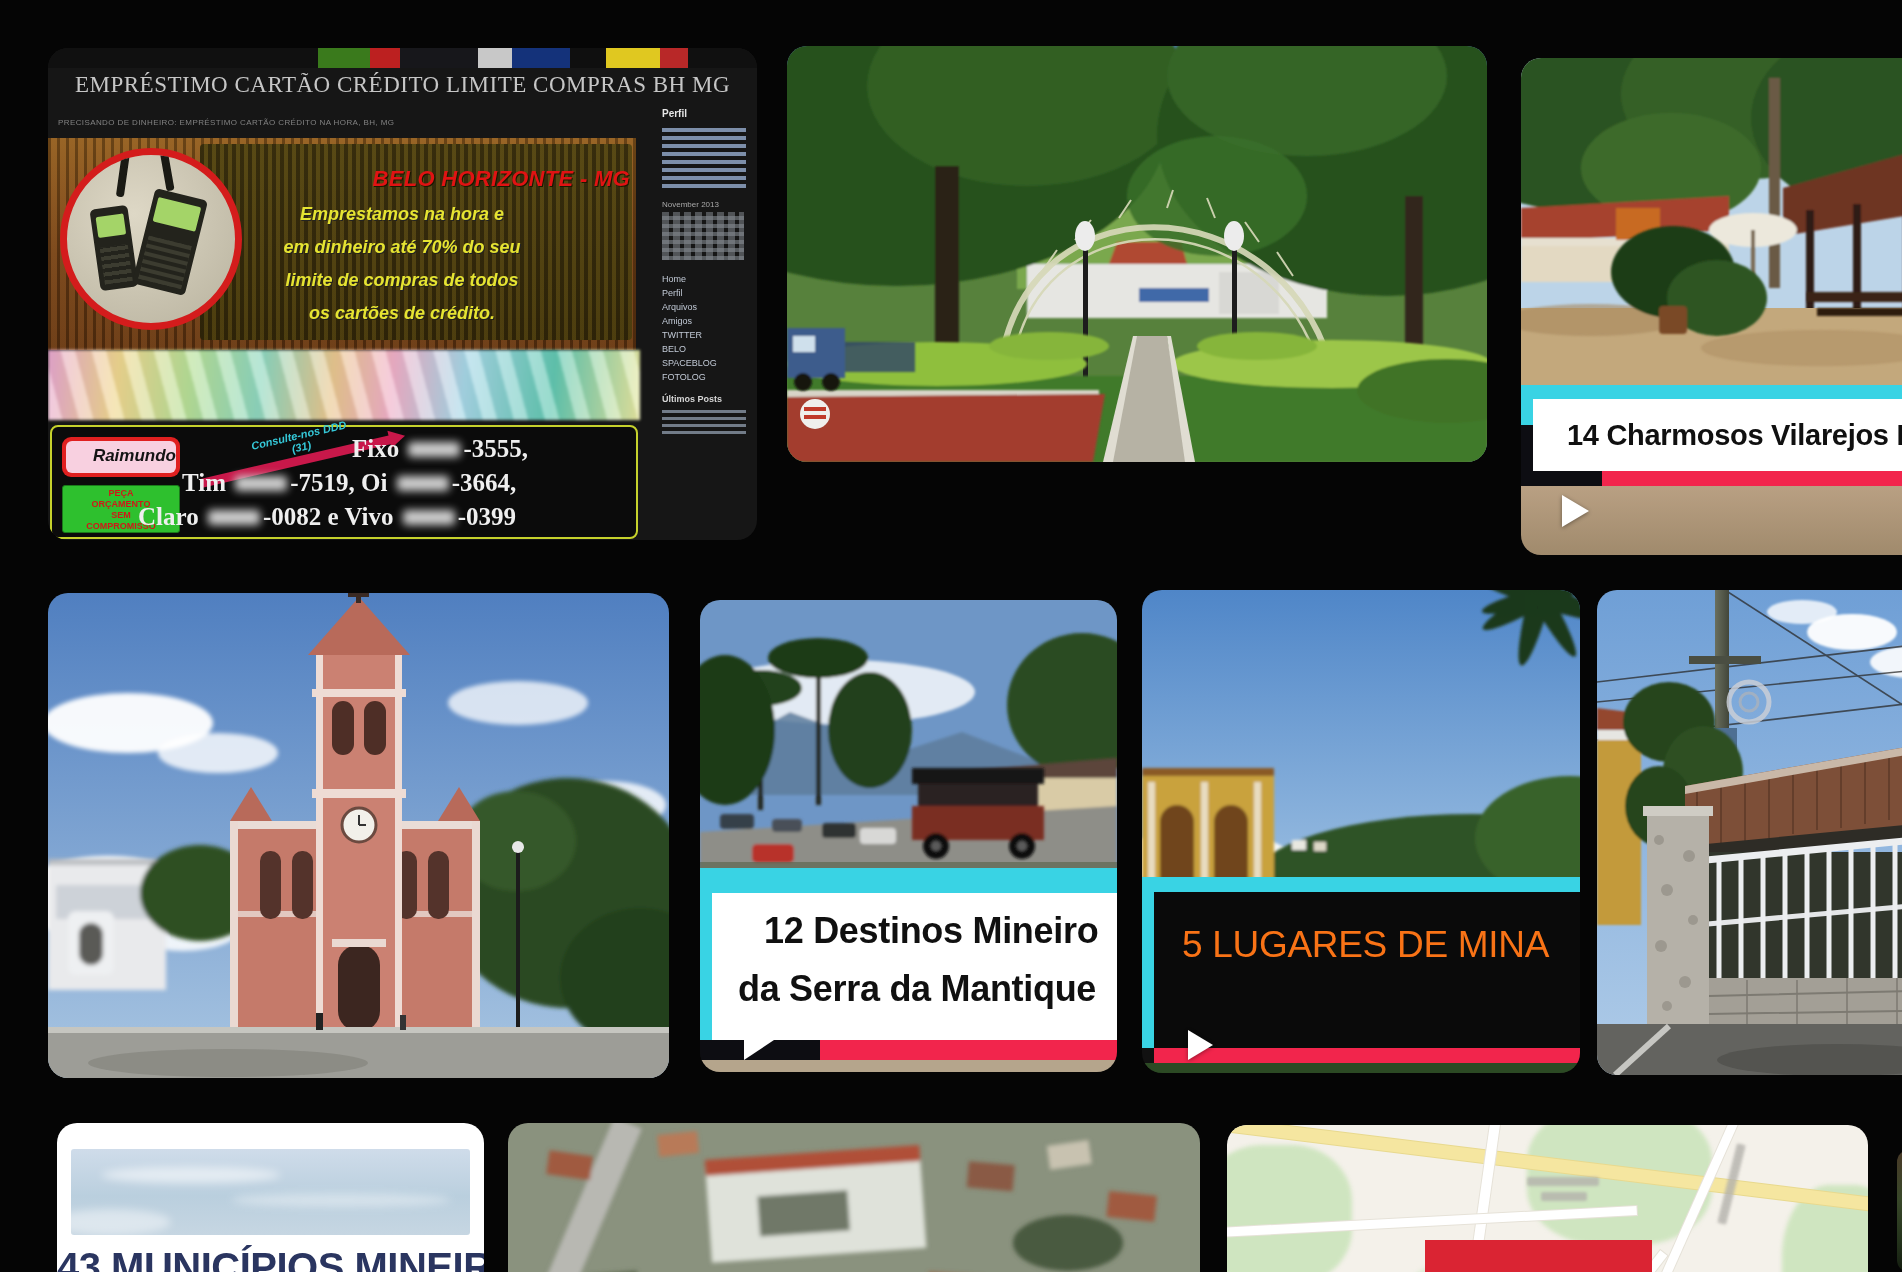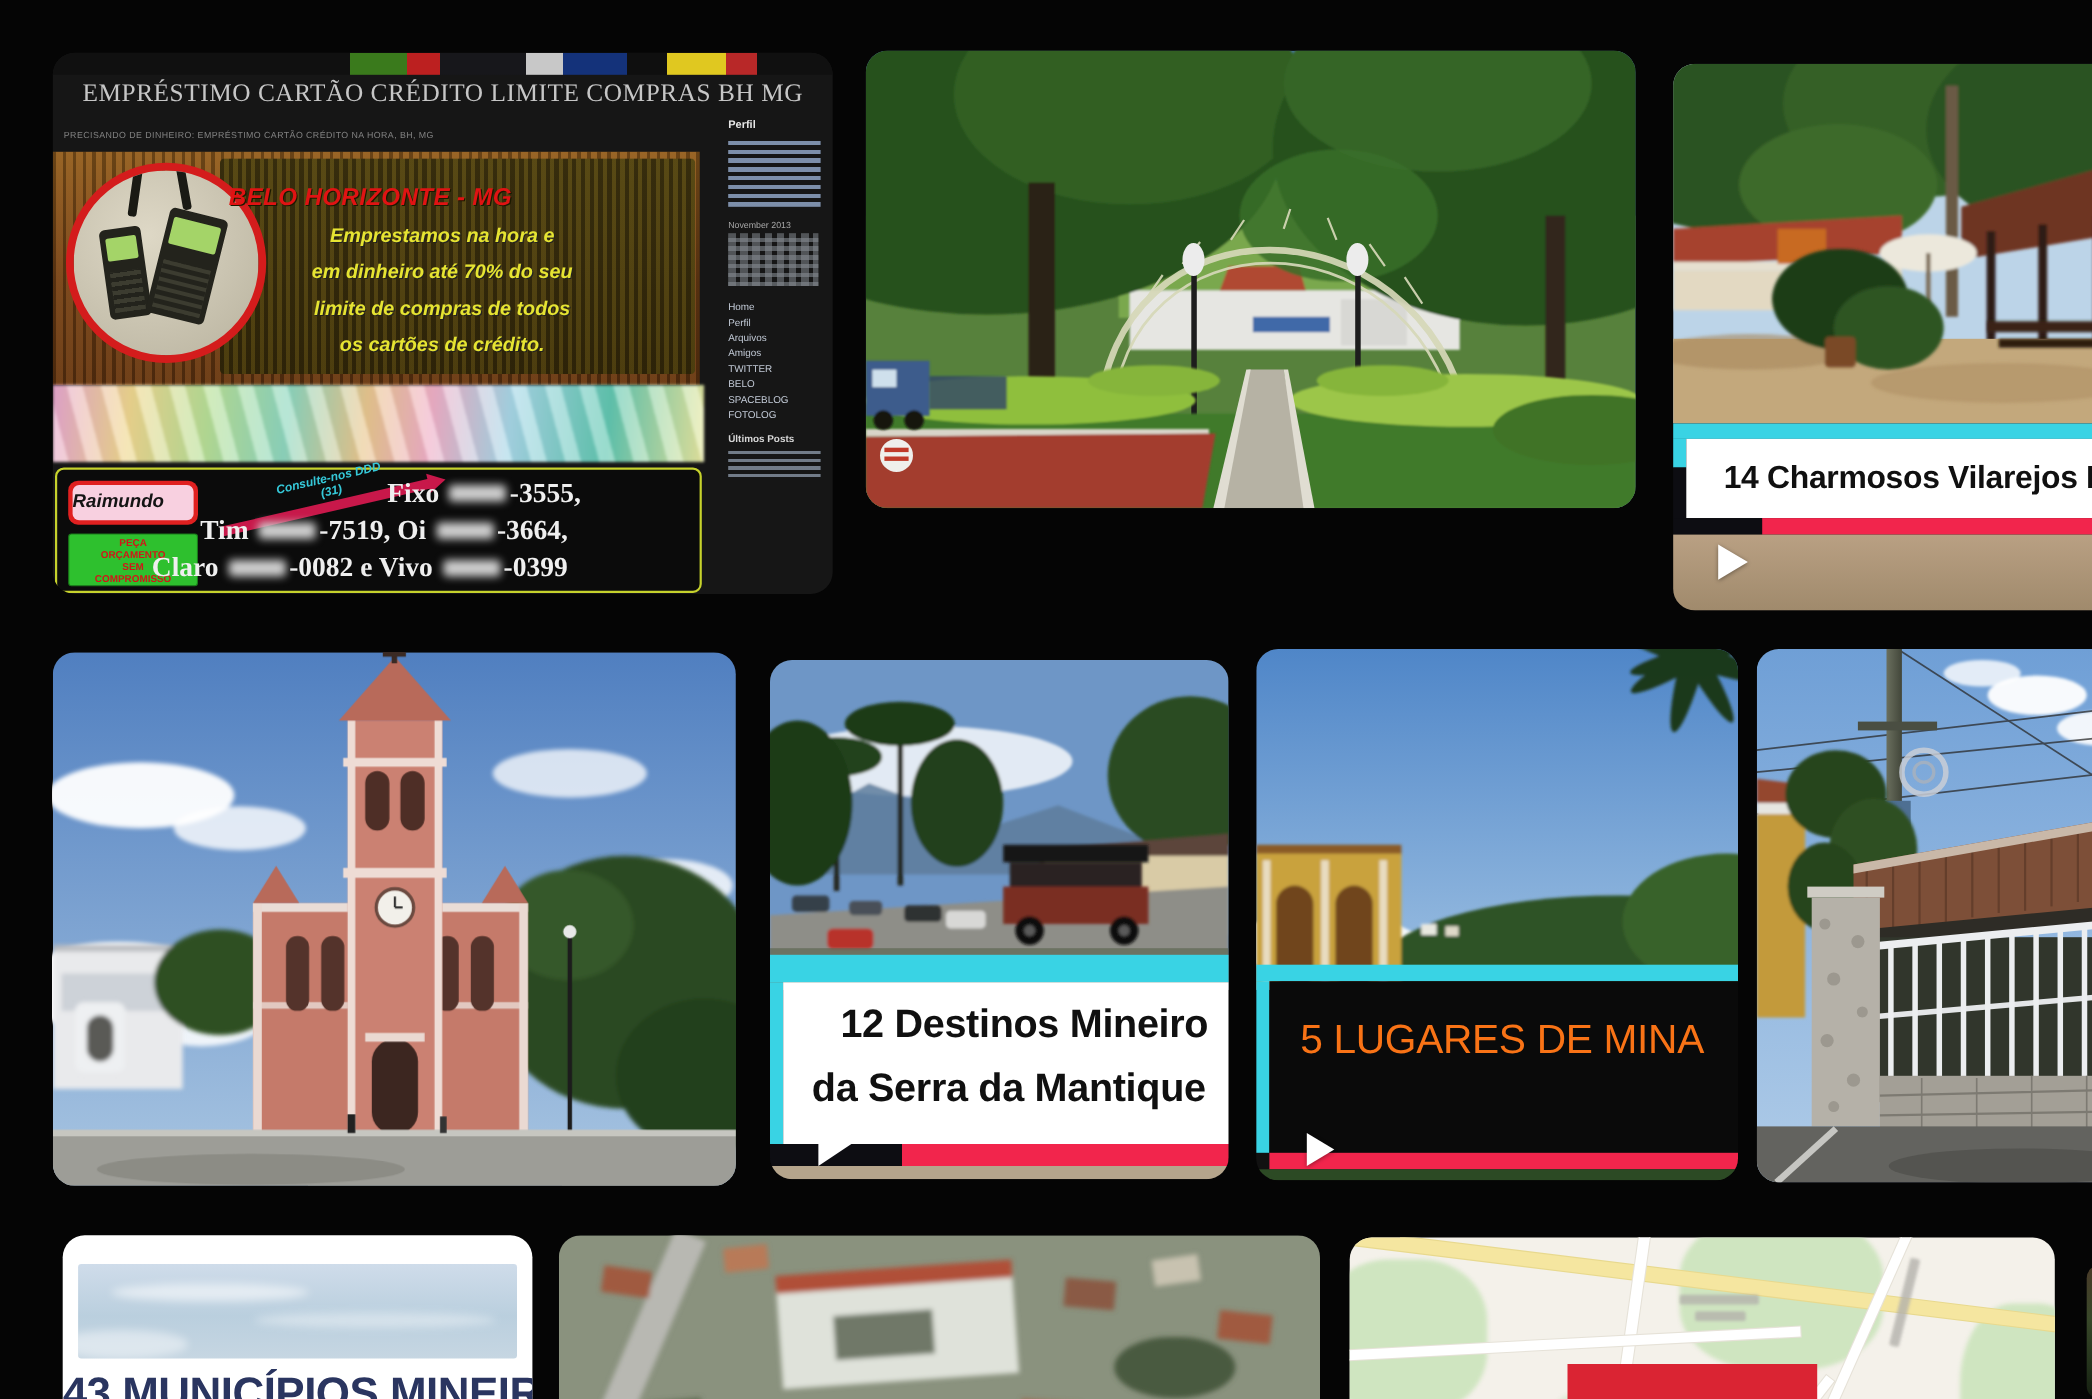--- a/index.html
+++ b/index.html
@@ -28,33 +28,33 @@
     background:repeating-linear-gradient(90deg,rgba(0,0,0,.38) 0 4px,rgba(90,78,20,.25) 4px 8px),
       linear-gradient(#584815,#48380d)}
   .ad-circle{position:absolute;left:12px;top:10px;width:168px;height:168px;border-radius:50%;
     border:7px solid #d41c1c;background:radial-gradient(circle at 40% 35%,#ded8c6,#b8b29e);overflow:hidden}
   .machine{position:absolute;background:#23231c;border-radius:5px}
   .machine .scr{position:absolute;left:5px;top:8px;right:5px;height:26%;background:#a4d468;border-radius:2px}
   .machine .keys{position:absolute;left:5px;bottom:6px;right:5px;height:45%;
     background:repeating-linear-gradient(0deg,#3c3c30 0 4px,#23231c 4px 8px),
     repeating-linear-gradient(90deg,#3c3c30 0 6px,#23231c 6px 10px)}
   .strap{position:absolute;background:#1a1a14;border-radius:3px}
-  .ad-head{position:absolute;left:160px;right:6px;top:28px;text-align:left;font-style:italic;
+  .ad-head{position:absolute;left:160px;right:6px;top:28px;text-align:right;font-style:italic;
     font-weight:bold;font-size:22px;color:#e01313;text-shadow:1px 1px 0 #1a1a00;letter-spacing:.3px}
   .ad-lines{position:absolute;left:120px;right:0;top:60px;text-align:center;font-style:italic;
     font-weight:bold;font-size:18px;line-height:33px;color:#e6e432;text-shadow:1px 1px 0 #222}
   .ad-money{position:absolute;left:0;top:302px;width:592px;height:70px;filter:blur(1.4px);
     background:repeating-linear-gradient(75deg,rgba(255,255,255,.35) 0 14px,rgba(0,0,0,.05) 14px 30px),
       linear-gradient(95deg,#e8a8d0 0%,#f0d890 12%,#b8e098 24%,#8fd8c0 36%,#eac890 48%,
       #f0b0c8 58%,#a8d8e8 70%,#62c8b2 85%,#e8e8a0 100%)}
   .ad-bar{position:absolute;left:2px;top:377px;width:584px;height:110px;background:#0b0b0b;
     border:2px solid #c6d22c;border-radius:8px}
   .raimundo{position:absolute;left:10px;top:10px;width:118px;height:40px;background:#e02020;
     border-radius:9px;padding:4px;box-sizing:border-box}
-  .raimundo-in{width:100%;height:100%;background:#f8d0e0;border-radius:6px;text-align:left;
+  .raimundo-in{width:100%;height:100%;background:#f8d0e0;border-radius:6px;text-align:right;
     font-style:italic;font-weight:bold;font-size:17px;line-height:30px;color:#141414}
   .greenbox{position:absolute;left:10px;top:58px;width:118px;height:48px;background:#2ec02e;
     border:1px solid #1a7a1a;border-radius:3px;text-align:center;font-weight:bold;font-size:9px;
     line-height:11px;color:#d01818;padding-top:2px;box-sizing:border-box}
   .consulte{position:absolute;left:148px;top:2px;width:200px;transform:rotate(-13deg);
     color:#35c8d8;font-style:italic;font-weight:bold;font-size:11px;text-align:center;line-height:12px}
   .arrow{position:absolute;left:146px;top:30px;width:196px;height:9px;background:#c8184a;
     transform:rotate(-13deg);border-radius:2px}
   .arrow:after{content:"";position:absolute;right:-14px;top:-5px;border-left:16px solid #c8184a;
     border-top:9px solid transparent;border-bottom:9px solid transparent}

